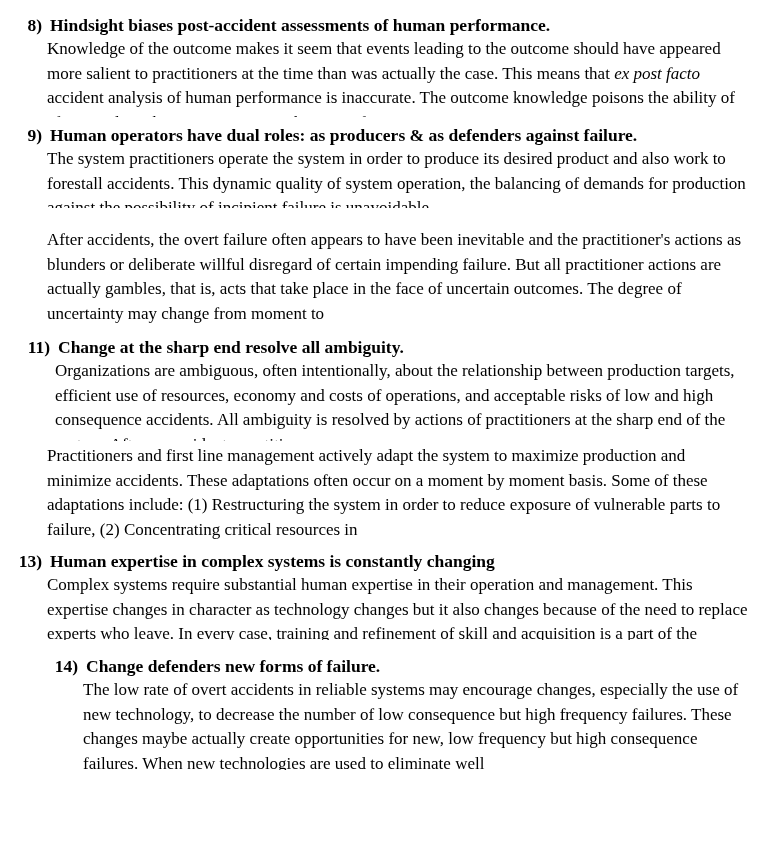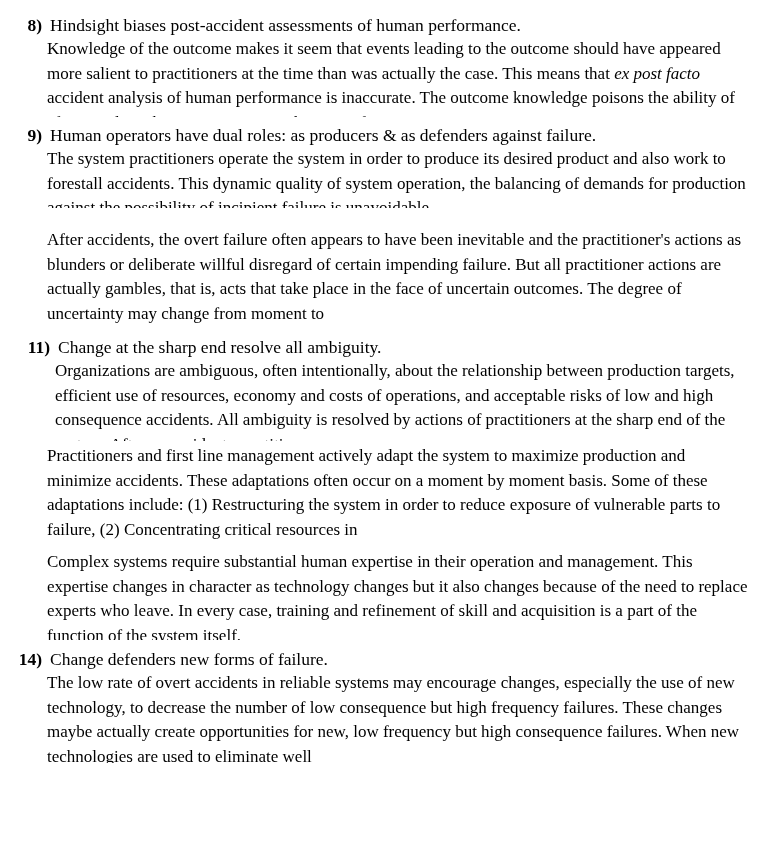--- a/index.html
+++ b/index.html
@@ -45,21 +45,21 @@
     width: 42px;
     text-align: right;
     font-weight: bold;
     font-size: 17.5px;
     line-height: 23px;
     letter-spacing: 0px;
   }
 
   .item-title {
     display: block;
-    font-weight: normal;
+    font-weight: bold;
     font-size: 17.5px;
     line-height: 23px;
     white-space: nowrap;
   }
 
   .item-body {
     margin: 0;
     padding-left: 47px;
     padding-right: 28px;
     font-size: 17px;
@@ -105,24 +105,28 @@
       <span class="item-title">Change at the sharp end resolve all ambiguity.</span>
     </div>
     <p class="item-body">Organizations are ambiguous, often intentionally, about the relationship between production targets, efficient use of resources, economy and costs of operations, and acceptable risks of low and high consequence accidents.  All ambiguity is resolved by actions of practitioners at the sharp end of the system. After an accident, practitioner</p>
   </div>
 
   <div class="item" style="margin-top:3px; height:100px;">
     <p class="item-body clip-4"> Practitioners and first line management actively adapt the system to maximize production and minimize accidents.  These adaptations often occur on a moment by moment basis.  Some of these adaptations include: (1) Restructuring the system in order to reduce exposure of vulnerable parts to failure, (2) Concentrating critical resources in</p>
   </div>
 
   <div class="item" style="margin-top:6px; height:90px;">
+    <div class="heading-row">
+      <span class="item-number">13)</span>
+      <span class="item-title">Human expertise in complex systems is constantly changing</span>
+    </div>
     <p class="item-body clip-3">Complex systems require substantial human expertise in their operation and management. This expertise changes in character as technology changes but it also changes because of the need to replace experts who leave. In every case, training and refinement of skill and acquisition is a part of the function of the system itself.</p>
   </div>
 
-  <div class="item" style="margin-top:8px; height:115px;">
+  <div class="item" style="margin-top:15px; height:115px;padding-left:36px;">
     <div class="heading-row">
       <span class="item-number">14)</span>
       <span class="item-title">Change defenders new forms of failure.</span>
     </div>
     <p class="item-body clip-4">The low rate of overt accidents in reliable systems may encourage changes, especially the use of new technology, to decrease the number of low consequence but high frequency failures.  These changes maybe actually create opportunities for new, low frequency but high consequence failures.  When new technologies are used to eliminate well</p>
   </div>
 
 </div>
 
 </body></html>

